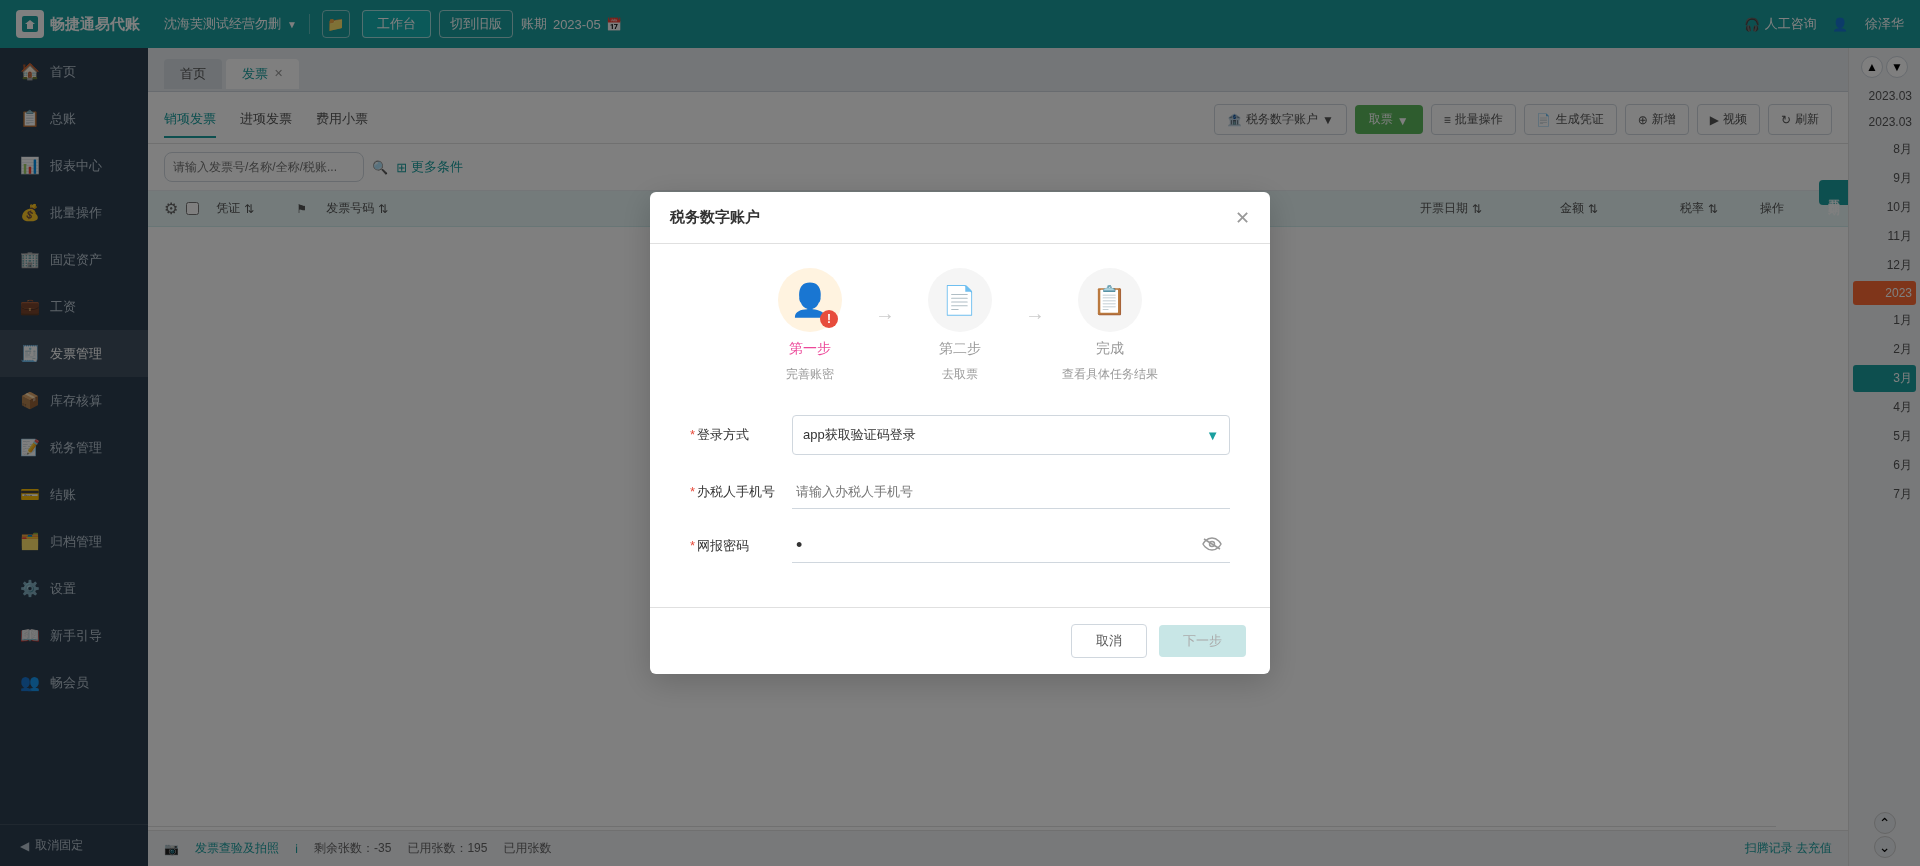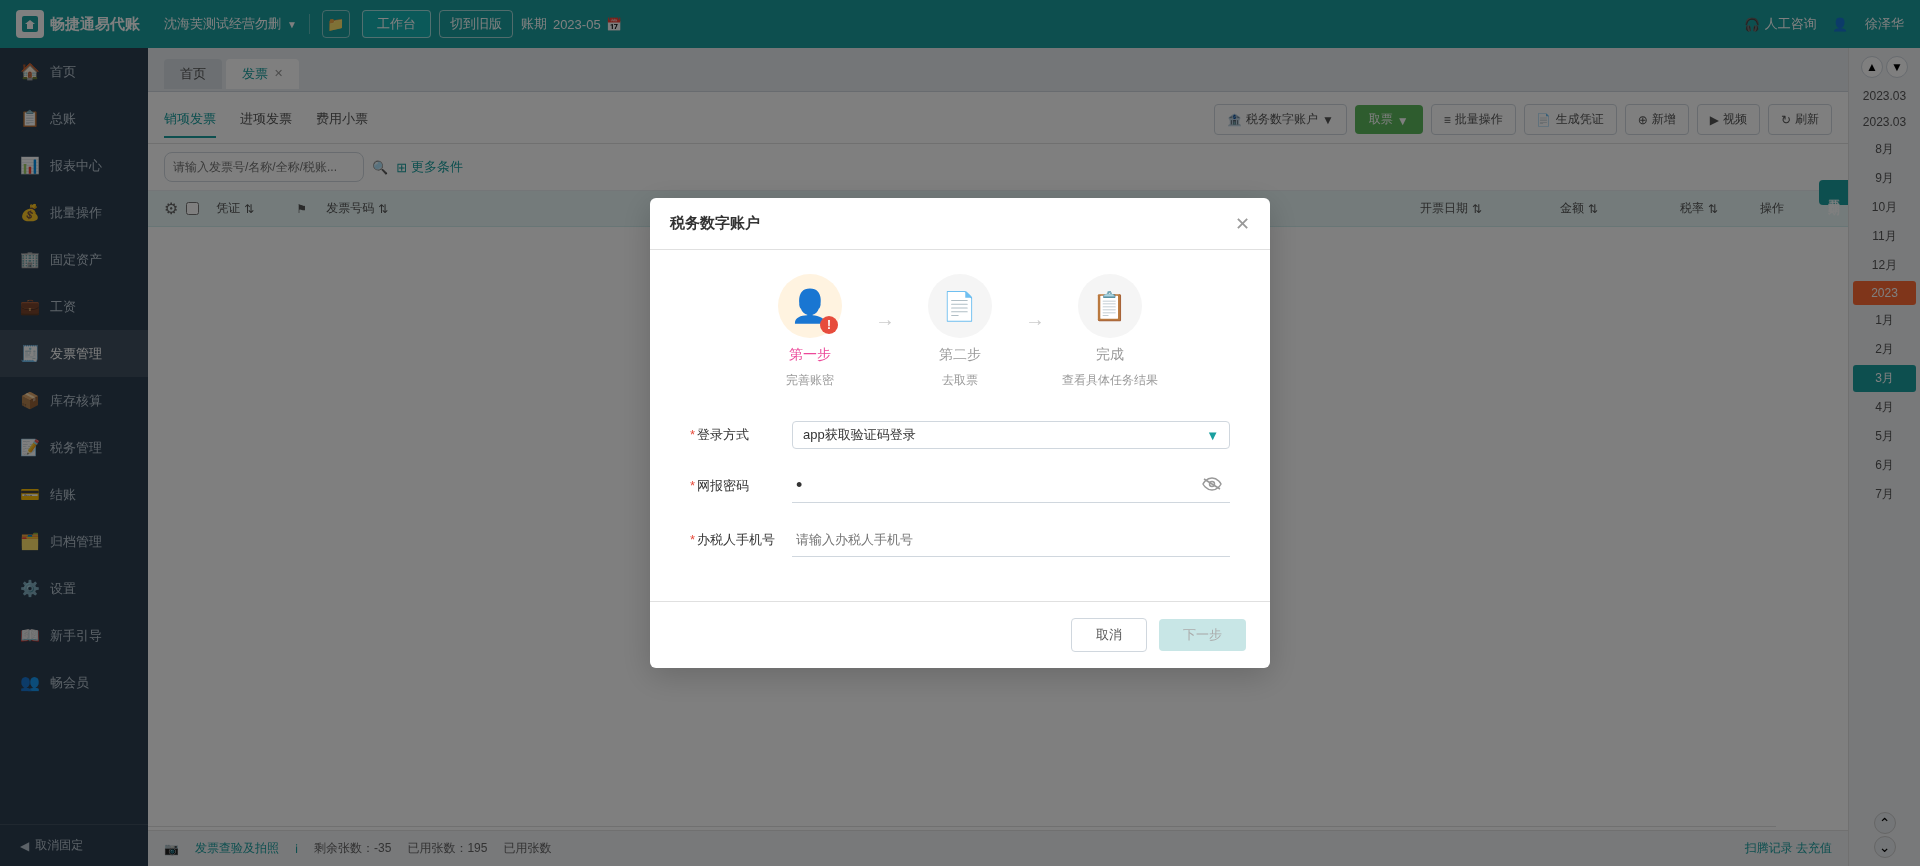--- a/index.html
+++ b/index.html
@@ -491,21 +491,21 @@
       color: #333;
       flex-shrink: 0;
     }
     .form-label-required::before {
       content: '*';
       color: #e74c3c;
       margin-right: 2px;
     }
     .form-select {
       flex: 1;
-      height: 28px;
+      height: 40px;
       border: 1px solid #d0d7de;
       border-radius: 4px;
       padding: 0 10px;
       font-size: 13px;
       color: #333;
       background: white;
       display: flex;
       align-items: center;
       justify-content: space-between;
       cursor: pointer;
@@ -577,21 +577,21 @@
       display: flex;
       flex-direction: column;
       align-items: center;
       padding: 8px 4px;
       gap: 2px;
       font-size: 12px;
       overflow-y: auto;
     }
     .period-row {
       width: 100%;
-      text-align: center;
+      text-align: right;
       padding: 5px 4px;
       cursor: pointer;
       color: #555;
       border-radius: 3px;
     }
     .period-row.active-teal { background: #1a9f9f; color: white; }
     .period-row.active-orange { background: #ff6b35; color: white; }
   </style>
 </head>
 <body>
@@ -896,39 +896,39 @@
 
       <div class="form-group">
         <span class="form-label form-label-required">登录方式</span>
         <div class="form-select">
           <span>app获取验证码登录</span>
           <span style="color:#1a9f9f;">▼</span>
         </div>
       </div>
 
       <div class="form-group">
+        <span class="form-label form-label-required">办税人手机号</span>
+        <div class="form-input-wrapper">
+          <input type="text" style="border: none; outline: none; width: 100%; font-size: 13px; background: transparent; color: rgb(187, 187, 187);" placeholder="请输入办税人手机号">
+        </div>
+      </div>
+
+      <div class="form-group">
         <span class="form-label form-label-required">网报密码</span>
         <div class="form-input-wrapper">
           <span class="password-dot">•</span>
           <span class="eye-icon">
             <svg width="20" height="14" viewBox="0 0 20 14" fill="none">
               <path d="M1 7C1 7 4 1 10 1C16 1 19 7 19 7C19 7 16 13 10 13C4 13 1 7 1 7Z" stroke="#999" stroke-width="1.5" fill="none"></path>
               <circle cx="10" cy="7" r="2.5" stroke="#999" stroke-width="1.5" fill="none"></circle>
               <line x1="2" y1="2" x2="18" y2="12" stroke="#999" stroke-width="1.5"></line>
             </svg>
           </span>
         </div>
       </div>
-
-      <div class="form-group">
-        <span class="form-label form-label-required">办税人手机号</span>
-        <div class="form-input-wrapper">
-          <input type="text" style="border: none; outline: none; width: 100%; font-size: 13px; background: transparent; color: rgb(187, 187, 187);" placeholder="请输入办税人手机号">
-        </div>
-      </div>
     </div>
 
     <div class="modal-footer">
       <button class="btn-cancel">取消</button>
       <button class="btn-next">下一步</button>
     </div>
   </div>
 </div>
 
 </body></html>

